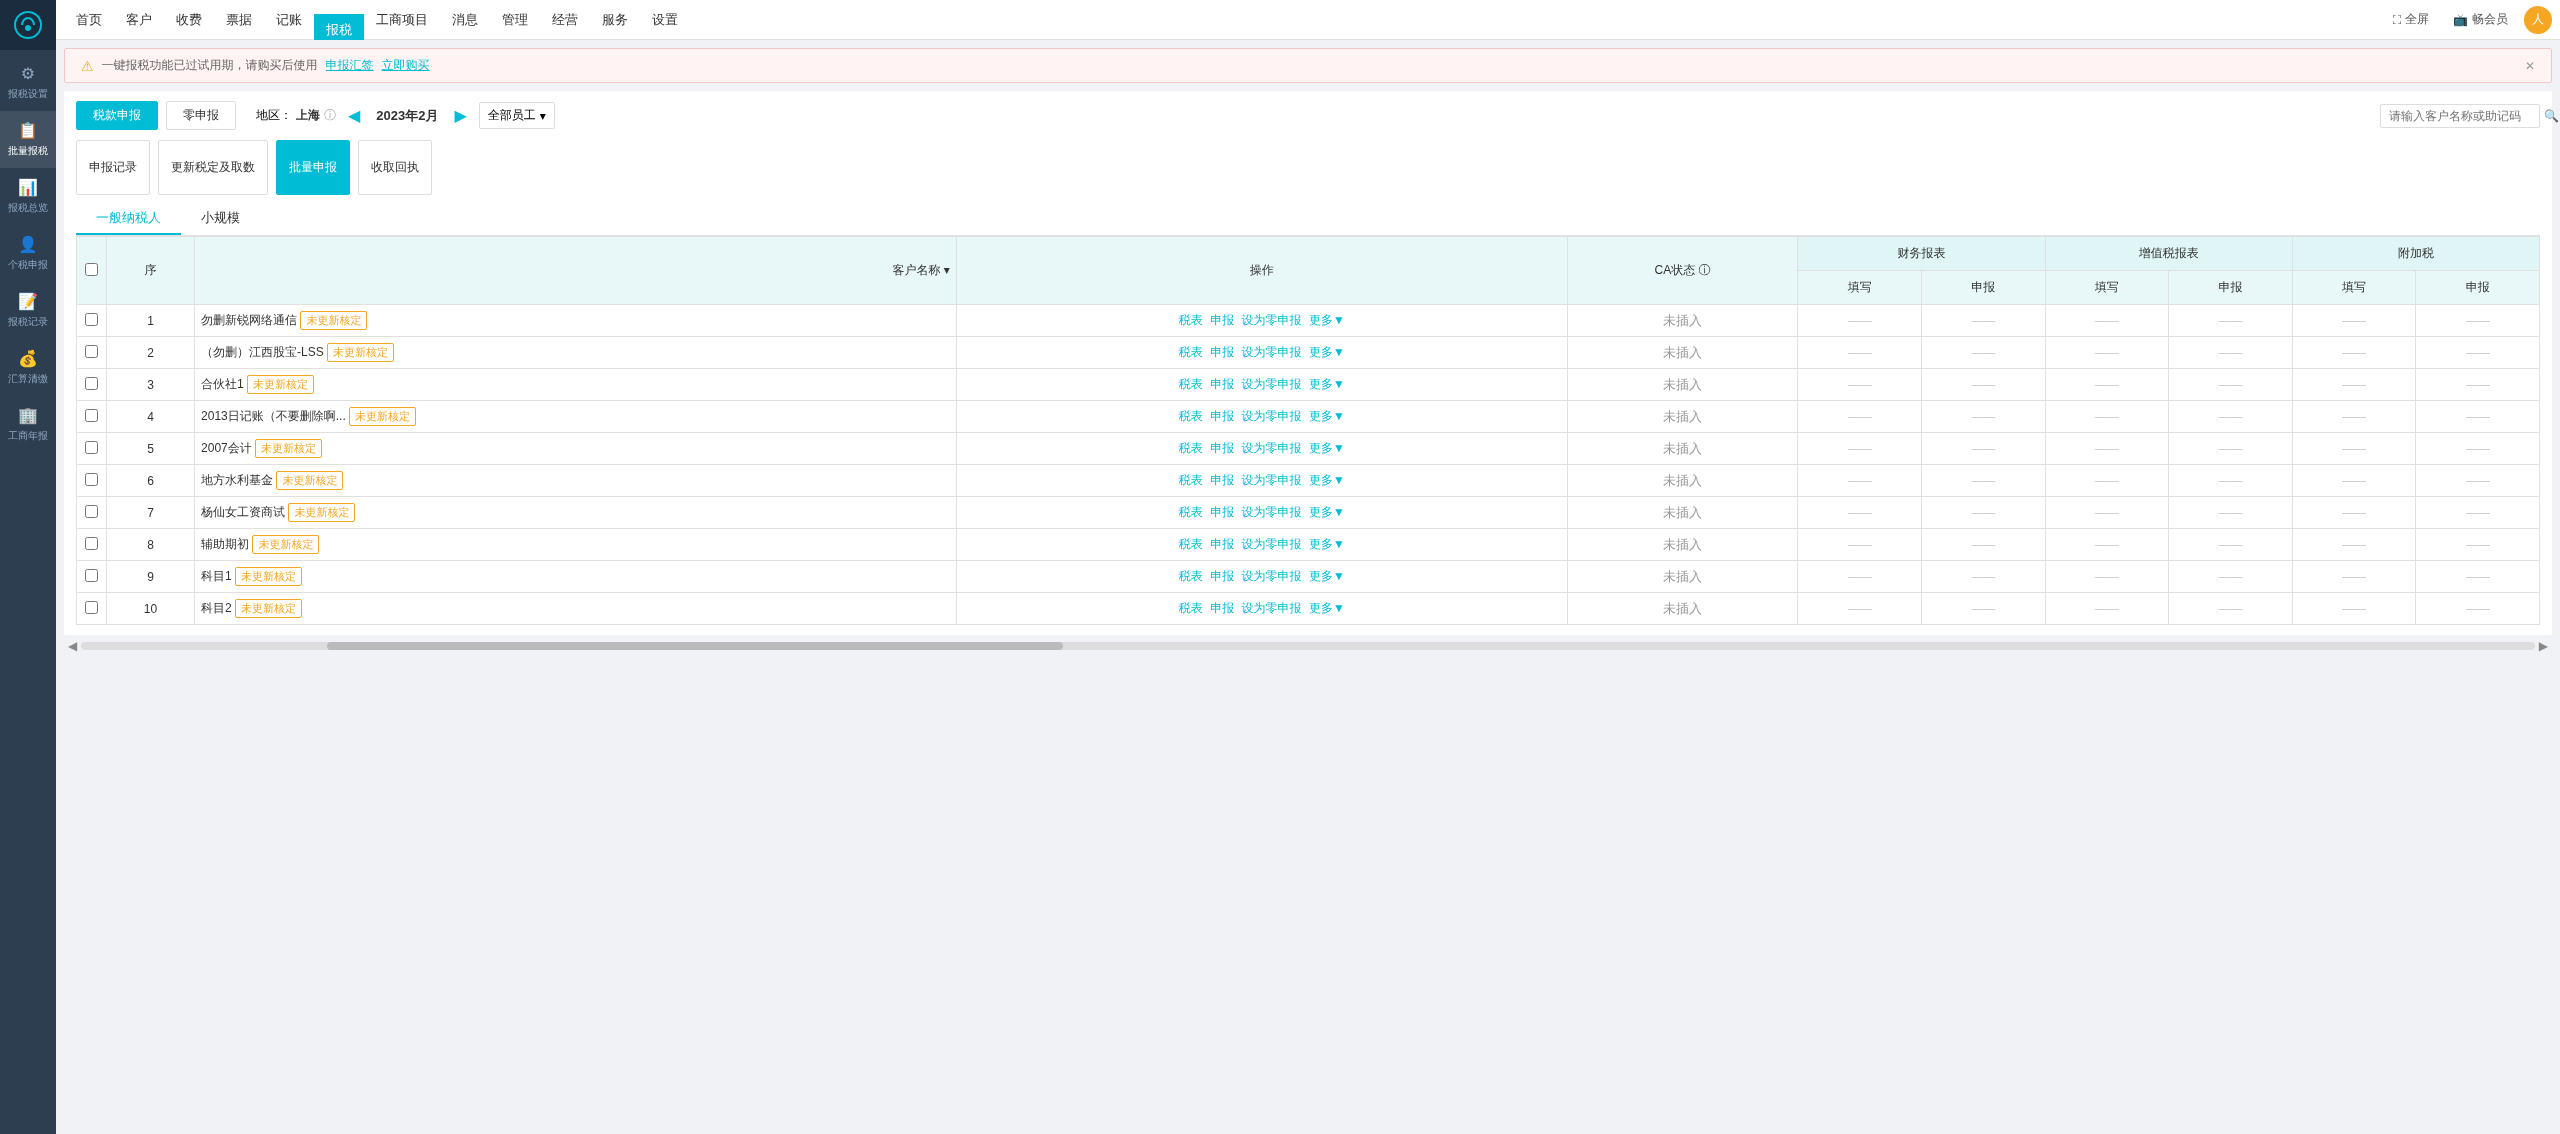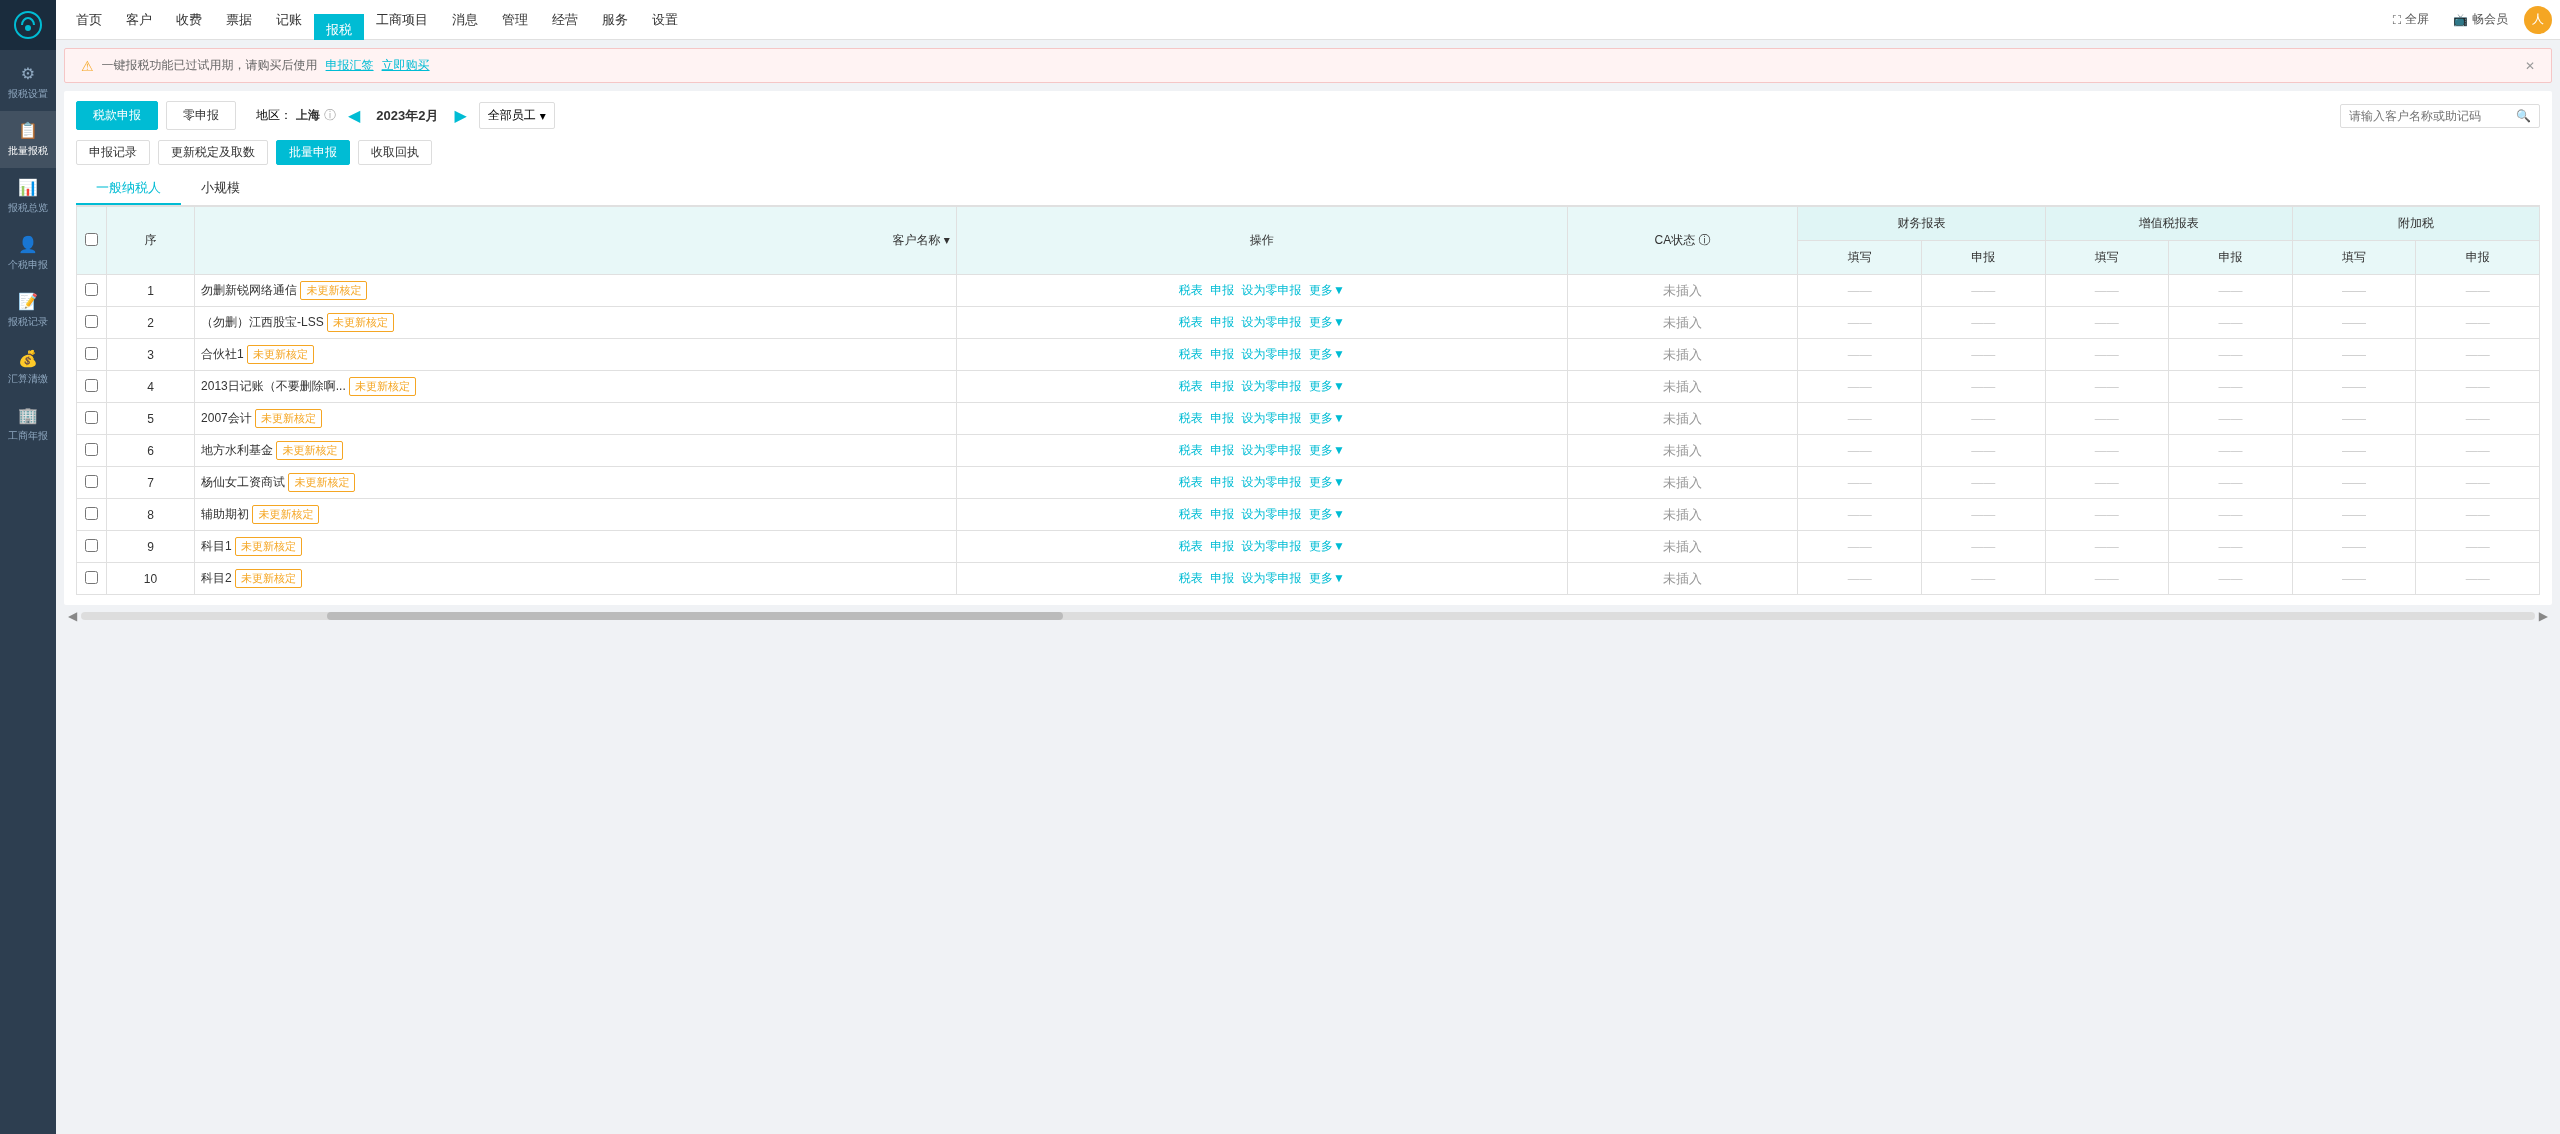--- a/index.html
+++ b/index.html
@@ -128,30 +128,30 @@
       background: #fff;
     }
     .search-box {
       margin-left: auto;
       display: flex;
       align-items: center;
       border: 1px solid #ddd;
       border-radius: 2px;
       padding: 4px 8px;
       background: #fff;
-      width: 200px;
+      width: 160px;
     }
     .search-box input {
       border: none; outline: none; font-size: 12px; flex: 1;
       background: transparent;
     }
 
     .action-row { display: flex; align-items: center; gap: 8px; margin-bottom: 8px; }
     .action-btn {
-      padding: 3px 12px;
+      padding: 18px 12px;
       border: 1px solid #ddd;
       border-radius: 2px;
       cursor: pointer;
       font-size: 12px;
       background: #fff;
       color: #333;
     }
     .action-btn.primary { background: #00bcd4; color: #fff; border-color: #00bcd4; }
 
     

